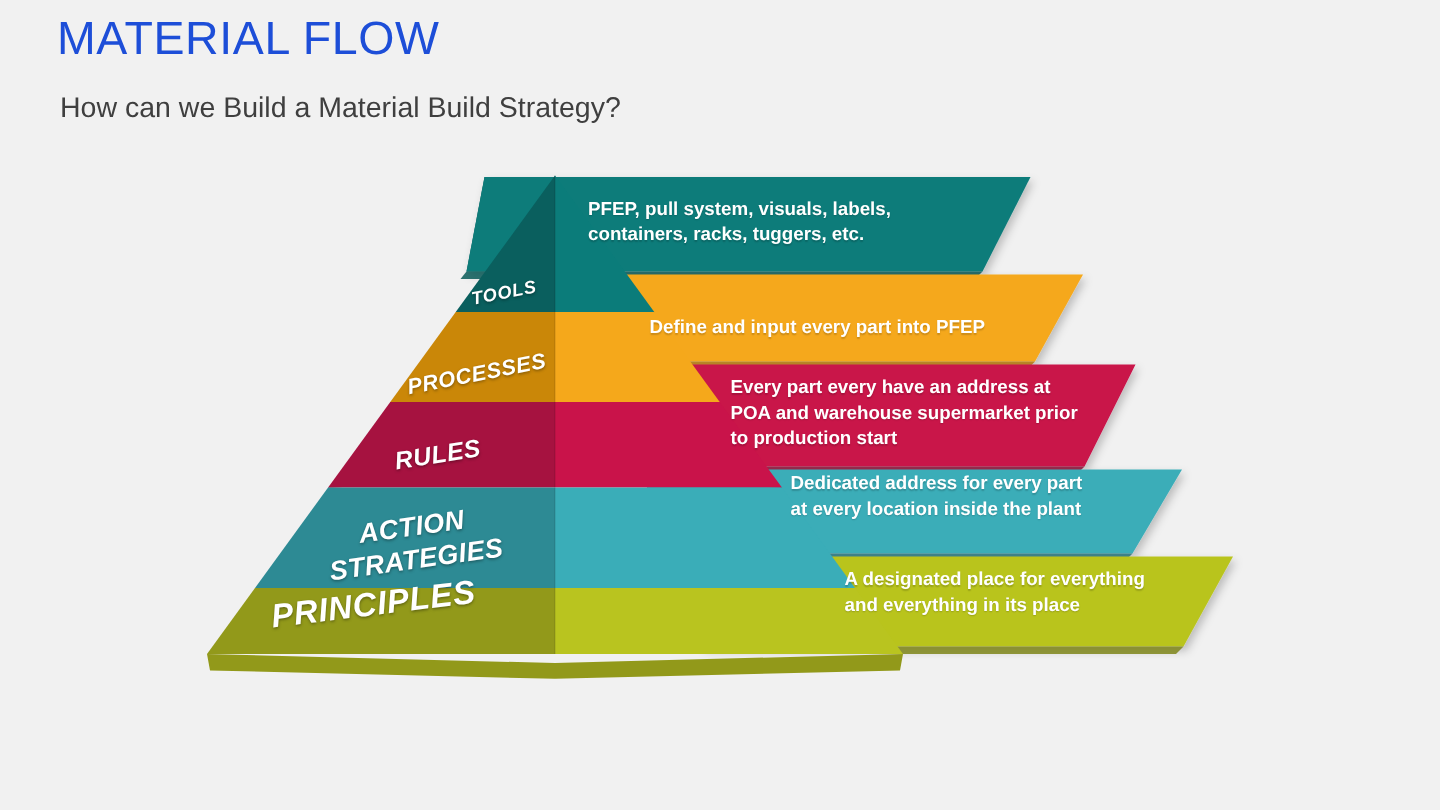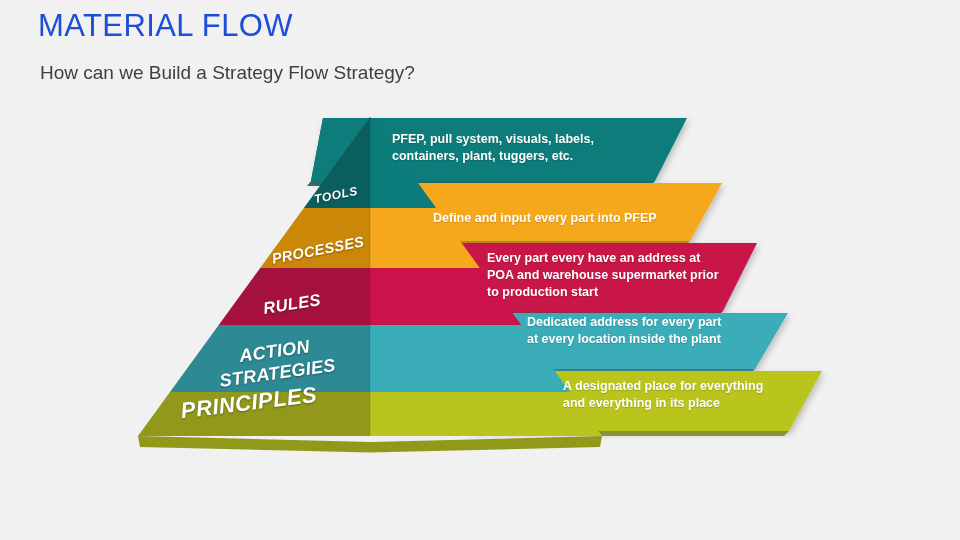--- a/index.html
+++ b/index.html
@@ -85,21 +85,21 @@
   #tier-label-2 { font-size: 16.5px; letter-spacing: 0.4px; }
   #tier-label-3 { font-size: 18px;   line-height: 22px; letter-spacing: 0.3px; }
   #tier-label-4 { font-size: 22px;   letter-spacing: 0.5px; }
 </style>
 </head>
 <body>
 
 <div id="slide">
 
   <div id="title">MATERIAL FLOW</div>
-  <div id="subtitle">How can we Build a Strategy Flow Strategy?</div>
+  <div id="subtitle">How can we Build a Material Build Strategy?</div>
 
   <div id="stage">
     <svg id="diagram-svg" viewBox="0 0 960 540" xmlns="http://www.w3.org/2000/svg">
       <defs>
         <filter id="softshadow" x="-20%" y="-20%" width="150%" height="160%">
           <feDropShadow dx="2" dy="3" stdDeviation="3" flood-color="#000000" flood-opacity="0.22"></feDropShadow>
         </filter>
       </defs>
       <g id="banners-group">
           <polygon points="323,118 369,118 369,181 311,181" fill="#095a58"></polygon>
@@ -136,21 +136,21 @@
           <polygon points="370,325 521.2727272727273,325 570,392 370,392" fill="#3aadb8"></polygon>
           <line x1="370" y1="325" x2="370" y2="392" stroke="#000" stroke-opacity="0.10" stroke-width="1"></line>
           <polygon points="138,436 370,442.05 602,436 600,447 370,452.5 140,447" fill="#92991a"></polygon>
           <polygon points="170,392 370,392 370,436 138,436" fill="#92991a"></polygon>
           <polygon points="370,392 570,392 602,436 370,436" fill="#b9c41f"></polygon>
           <line x1="370" y1="392" x2="370" y2="436" stroke="#000" stroke-opacity="0.10" stroke-width="1"></line>
         </g>
     </svg>
 
     <div id="banner-text-0" class="banner-text" style="left: 392px; top: 131px;">PFEP, pull system, visuals, labels,
-containers, plant, tuggers, etc.</div>
+containers, racks, tuggers, etc.</div>
     <div id="banner-text-1" class="banner-text" style="left: 433px; top: 210px;">Define and input every part into PFEP</div>
     <div id="banner-text-2" class="banner-text" style="left: 487px; top: 250px;">Every part every have an address at
 POA and warehouse supermarket prior
 to production start</div>
     <div id="banner-text-3" class="banner-text" style="left: 527px; top: 314px;">Dedicated address for every part
 at every location inside the plant</div>
     <div id="banner-text-4" class="banner-text" style="left: 563px; top: 378px;">A designated place for everything
 and everything in its place</div>
 
     <div id="tier-label-0" class="tier-label" style="width: 110px; left: 281px; top: 195px; transform: translateY(-50%) rotate(-11deg);">TOOLS</div>

